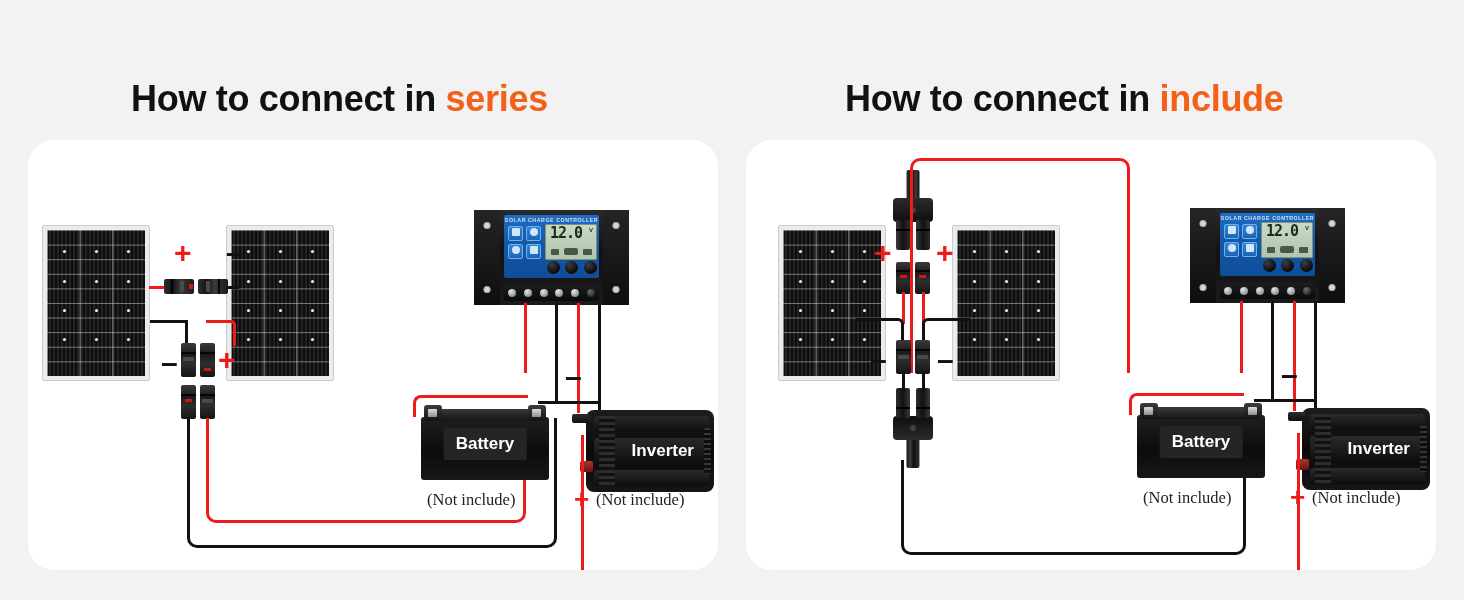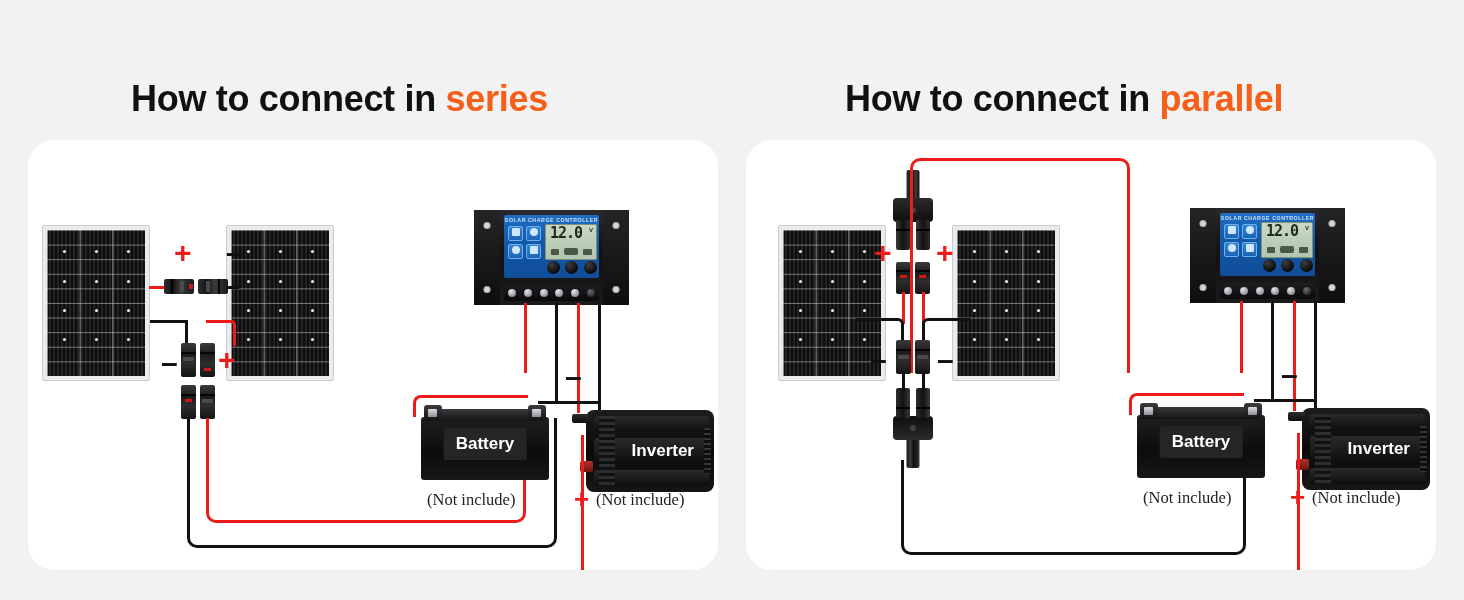--- a/index.html
+++ b/index.html
@@ -279,21 +279,21 @@
 </style>
 </head>
 <body>
 
 <div class="page">
 
   <div class="title" id="title-series">
     <span>How to connect in </span><span class="accent">series</span>
   </div>
   <div class="title" id="title-parallel">
-    <span>How to connect in </span><span class="accent">parallel</span>
+    <span>How to connect in </span><span class="accent">include</span>
   </div>
 
   <div class="card" id="card-series">
     <div class="stage">
 
       <div class="panel" style="left:14px;top:85px;width:108px;height:156px;">
         <div class="panel-inner">
           <div class="panel-dots">
             <i style="left:16%;top:14%"></i>
               <i style="left:49%;top:14%"></i>

